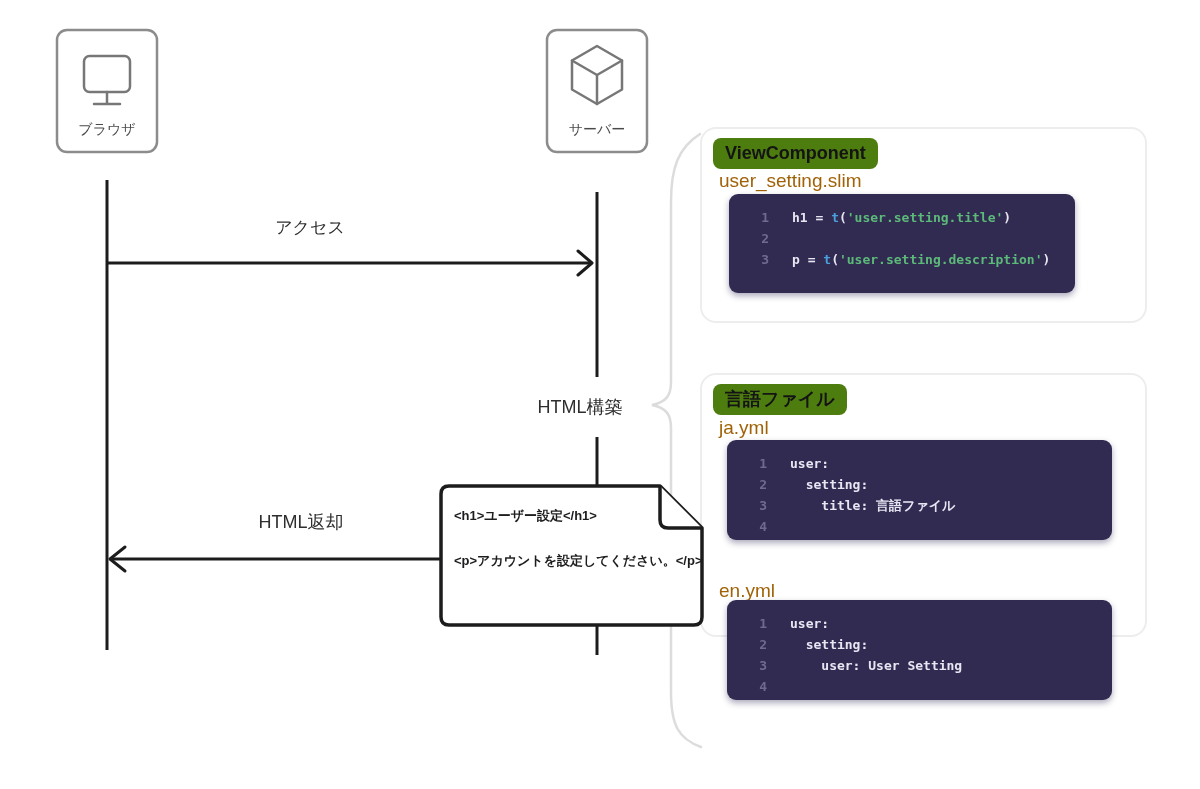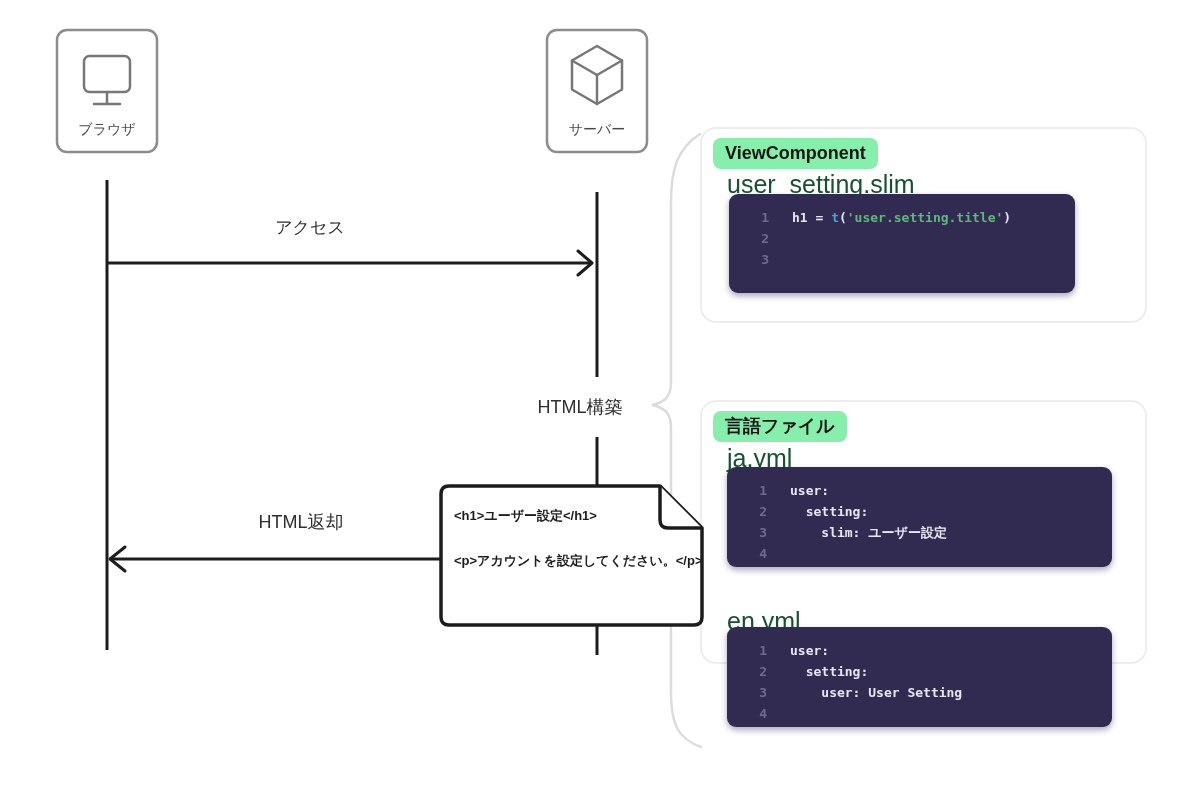--- a/index.html
+++ b/index.html
@@ -16,40 +16,40 @@
 
   
   .panel {
     position: absolute;
     background: #ffffff;
     border: 2px solid #ededed;
     border-radius: 16px;
     z-index: 1;
   }
   .panel-vc   { left: 700px; top: 127px; width: 447px; height: 196px; }
-  .panel-lang { left: 700px; top: 373px; width: 447px; height: 264px; margin-top: 27px; }
+  .panel-lang { left: 700px; top: 373px; width: 447px; height: 264px; }
 
   .badge {
     position: absolute;
     left: 11px; top: 9px;
     display: inline-block;
-    background: #86efac;
+    background: #4d7c0f;
     color: #141414;
     font-size: 18px;
     font-weight: 700;
     line-height: 1;
     padding: 6px 12px 7px;
     border-radius: 8px;
     white-space: nowrap;
   }
   .file-title {
     position: absolute;
-    left: 25px;
-    font-size: 25px;
-    color: #14532d;
+    left: 17px;
+    font-size: 19px;
+    color: #a16207;
     white-space: nowrap;
   }
   .ft-1 { top: 41px; }
   .ft-ja { top: 42px; }
   .ft-en { top: 205px; }
 
   .code-block {
     position: absolute;
     background: #312b52;
     border-radius: 9px;
@@ -102,40 +102,41 @@
       <div class="cl">
         <span class="ln">1</span>
         <span class="lc"><span class="tok-plain">h1 = </span><span class="tok-blue">t</span><span class="tok-plain">(</span><span class="tok-green">'user.setting.title'</span><span class="tok-plain">)</span></span>
       </div>
       <div class="cl">
         <span class="ln">2</span>
         <span class="lc"></span>
       </div>
       <div class="cl">
         <span class="ln">3</span>
+        <span class="lc"><span class="tok-plain">p = </span><span class="tok-blue">t</span><span class="tok-plain">(</span><span class="tok-green">'user.setting.description'</span><span class="tok-plain">)</span></span>
       </div>
     </div>
   </div>
 
   <div class="panel panel-lang">
     <span class="badge">言語ファイル</span>
     <div class="file-title ft-ja">ja.yml</div>
 
     <div class="code-block cb-ja">
       <div class="cl">
         <span class="ln">1</span>
         <span class="lc tok-plain">user:</span>
       </div>
       <div class="cl">
         <span class="ln">2</span>
         <span class="lc tok-plain">  setting:</span>
       </div>
       <div class="cl">
         <span class="ln">3</span>
-        <span class="lc tok-plain">    slim: ユーザー設定</span>
+        <span class="lc tok-plain">    title: 言語ファイル</span>
       </div>
       <div class="cl">
         <span class="ln">4</span>
       </div>
     </div>
 
     <div class="file-title ft-en">en.yml</div>
 
     <div class="code-block cb-en">
       <div class="cl">

